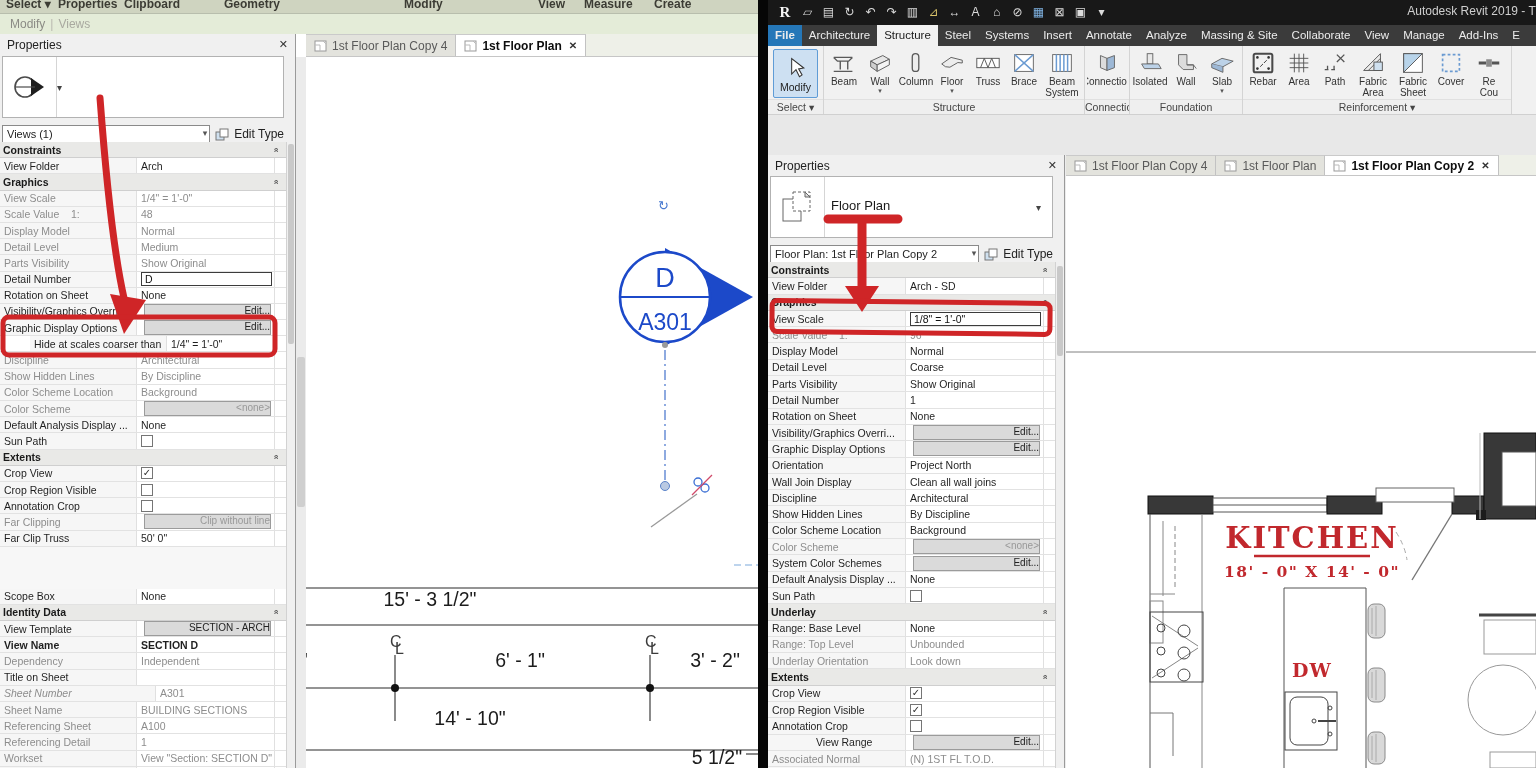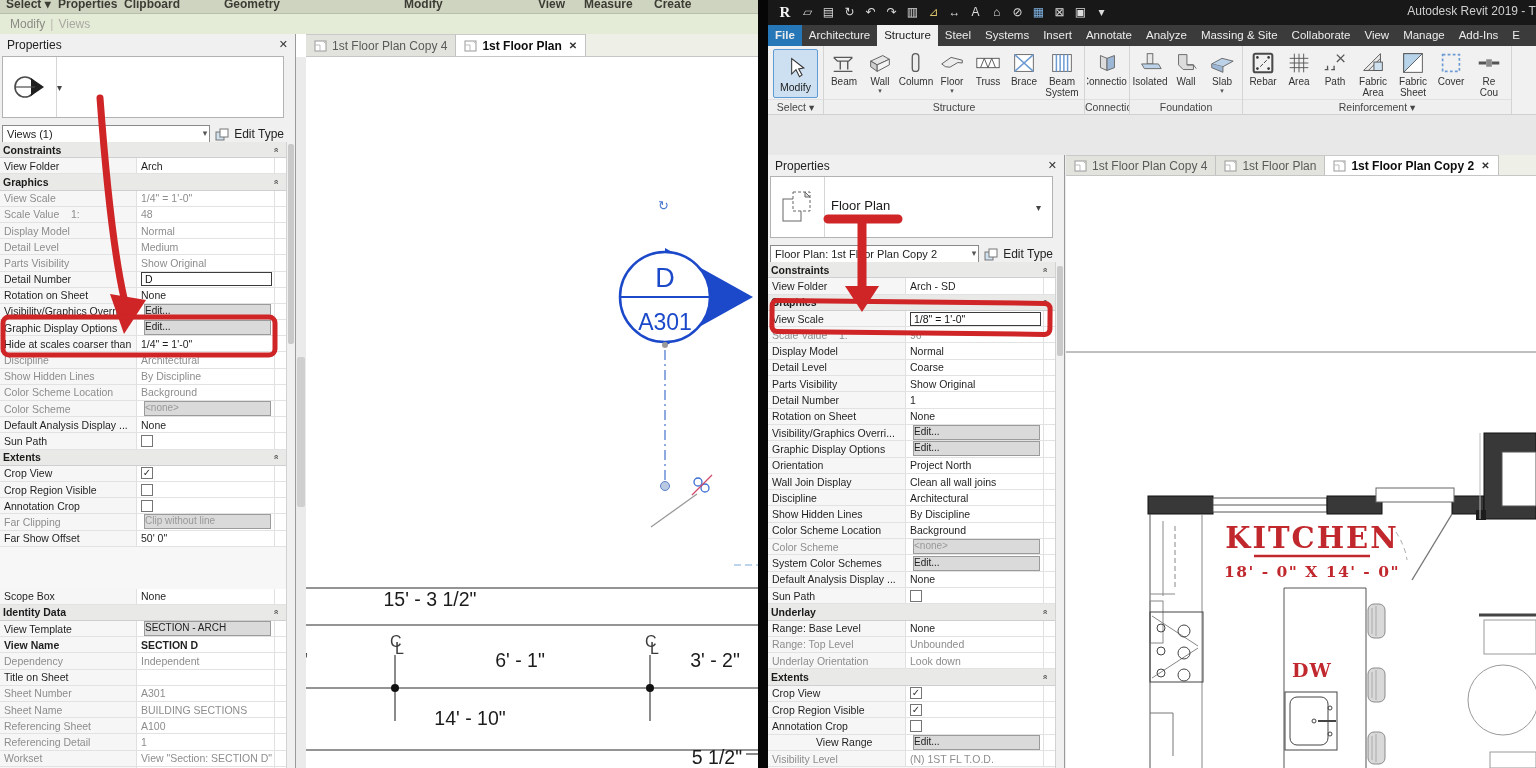--- a/index.html
+++ b/index.html
@@ -30,21 +30,21 @@
   .pgrid{position:absolute;left:0;bottom:0;overflow:hidden;background:#f7f7f7;}
   .prow{display:flex;align-items:center;border-bottom:1px solid #e2e2e2;background:#fff;font-size:10.5px;}
   .prow .lbl{padding-left:4px;color:#1f1f1f;border-right:1px solid #e0e0e0;white-space:nowrap;overflow:hidden;height:100%;
              display:flex;align-items:center;background:#f6f6f6;flex:none;}
   .prow .val{flex:1;padding-left:4px;color:#1f1f1f;white-space:nowrap;overflow:hidden;display:flex;align-items:center;height:100%;}
   .prow .spare{width:12px;border-left:1px solid #e0e0e0;height:100%;flex:none;}
   .prow.gray .lbl,.prow.gray .val{color:#8d8d8d;}
   .phead{display:flex;align-items:center;background:#e9e9e7;border-bottom:1px solid #cfcfcf;
          font-size:10.5px;font-weight:bold;color:#1a1a1a;padding-left:3px;}
   .phead .chev{margin-left:auto;margin-right:8px;display:inline-block;transform:rotate(-90deg);font-size:9px;color:#555;}
-  .rbtn{flex:1;margin:1px 3px;height:15px;background:#dadada;border:1px solid #9b9b9b;text-align:left;
+  .rbtn{flex:1;margin:1px 3px;height:15px;background:#dadada;border:1px solid #9b9b9b;text-align:right;
         font-size:10px;line-height:12px;color:#222;overflow:hidden;white-space:nowrap;}
   .rbtn.gray{color:#999;}
   .rinput{flex:1;margin-right:2px;height:14px;border:1px solid #3c3c3c;background:#fff;font-size:10.5px;
           padding-left:3px;line-height:13px;color:#111;white-space:nowrap;overflow:hidden;}
   .cbx{width:12px;height:12px;border:1px solid #757575;background:#fff;font-size:10px;line-height:10px;
        text-align:center;color:#2d2d2d;}
   .vscroll{position:absolute;top:0;bottom:0;width:9px;right:0;background:#f0f0f0;border-left:1px solid #d2d2d2;}
   .vthumb{position:absolute;left:1px;right:1px;background:#c9c9c9;border-radius:2px;}
   
   .tabbar{position:absolute;display:flex;background:#eef0e8;border-bottom:1px solid #c6c6c6;overflow:hidden;}
@@ -191,21 +191,21 @@
             </div>
             <div class="spare"></div>
           </div>
           <div class="prow" style="height: 16.2px;">
             <div class="lbl" style="width: 137px;">Graphic Display Options</div>
             <div class="val">
               <div class="rbtn">Edit...</div>
             </div>
             <div class="spare"></div>
           </div>
-          <div class="prow" style="height: 16.2px;">
+          <div class="prow" style="height: 16.2px; padding-left: 30px;">
             <div class="lbl" style="width: 137px;">Hide at scales coarser than</div>
             <div class="val">1/4" = 1'-0"</div>
             <div class="spare"></div>
           </div>
           <div class="prow gray" style="height: 16.2px;">
             <div class="lbl" style="width: 137px;">Discipline</div>
             <div class="val">Architectural</div>
             <div class="spare"></div>
           </div>
           <div class="prow gray" style="height: 16.2px;">
@@ -263,21 +263,21 @@
             <div class="spare"></div>
           </div>
           <div class="prow gray" style="height: 16.2px;">
             <div class="lbl" style="width: 137px;">Far Clipping</div>
             <div class="val">
               <div class="rbtn gray">Clip without line</div>
             </div>
             <div class="spare"></div>
           </div>
           <div class="prow" style="height: 16.2px;">
-            <div class="lbl" style="width: 137px;">Far Show Offset</div>
+            <div class="lbl" style="width: 137px;">Far Clip Truss</div>
             <div class="val">50'&nbsp;0"</div>
             <div class="spare"></div>
           </div>
           <div class="prow" style="height: 16.2px; margin-top: 42px;">
             <div class="lbl" style="width: 137px;">Scope Box</div>
             <div class="val">None</div>
             <div class="spare"></div>
           </div>
           <div class="phead" style="height: 16.2px;">
             <span>Identity Data</span>
@@ -299,21 +299,21 @@
             <div class="lbl" style="width: 137px;">Dependency</div>
             <div class="val">Independent</div>
             <div class="spare"></div>
           </div>
           <div class="prow" style="height: 16.2px;">
             <div class="lbl" style="width: 137px;">Title on Sheet</div>
             <div class="val"></div>
             <div class="spare"></div>
           </div>
           <div class="prow gray" style="height: 16.2px;">
-            <div class="lbl" style="width: 137px;">Sheet Number</div>
+            <div class="lbl" style="width: 156px; font-style: italic;">Sheet Number</div>
             <div class="val">A301</div>
             <div class="spare"></div>
           </div>
           <div class="prow gray" style="height: 16.2px;">
             <div class="lbl" style="width: 137px;">Sheet Name</div>
             <div class="val">BUILDING SECTIONS</div>
             <div class="spare"></div>
           </div>
           <div class="prow gray" style="height: 16.2px;">
             <div class="lbl" style="width: 137px;">Referencing Sheet</div>
@@ -823,21 +823,21 @@
             <div class="spare"></div>
           </div>
           <div class="prow" style="height: 16.3px;">
             <div class="lbl" style="width: 138px; padding-left: 48px;">View Range</div>
             <div class="val">
               <div class="rbtn">Edit...</div>
             </div>
             <div class="spare"></div>
           </div>
           <div class="prow gray" style="height: 16.3px;">
-            <div class="lbl" style="width: 138px;">Visibility Level</div>
+            <div class="lbl" style="width: 138px;">Associated Normal</div>
             <div class="val">(N) 1ST FL T.O.D.</div>
             <div class="spare"></div>
           </div>
         </div>
       <div class="vscroll" style="top:107px;">
         <div class="vthumb" style="top:4px;height:90px;"></div>
       </div>
     </div>
 
     <div class="canvas-white" style="left:298px;top:155px;width:470px;height:613px;">

